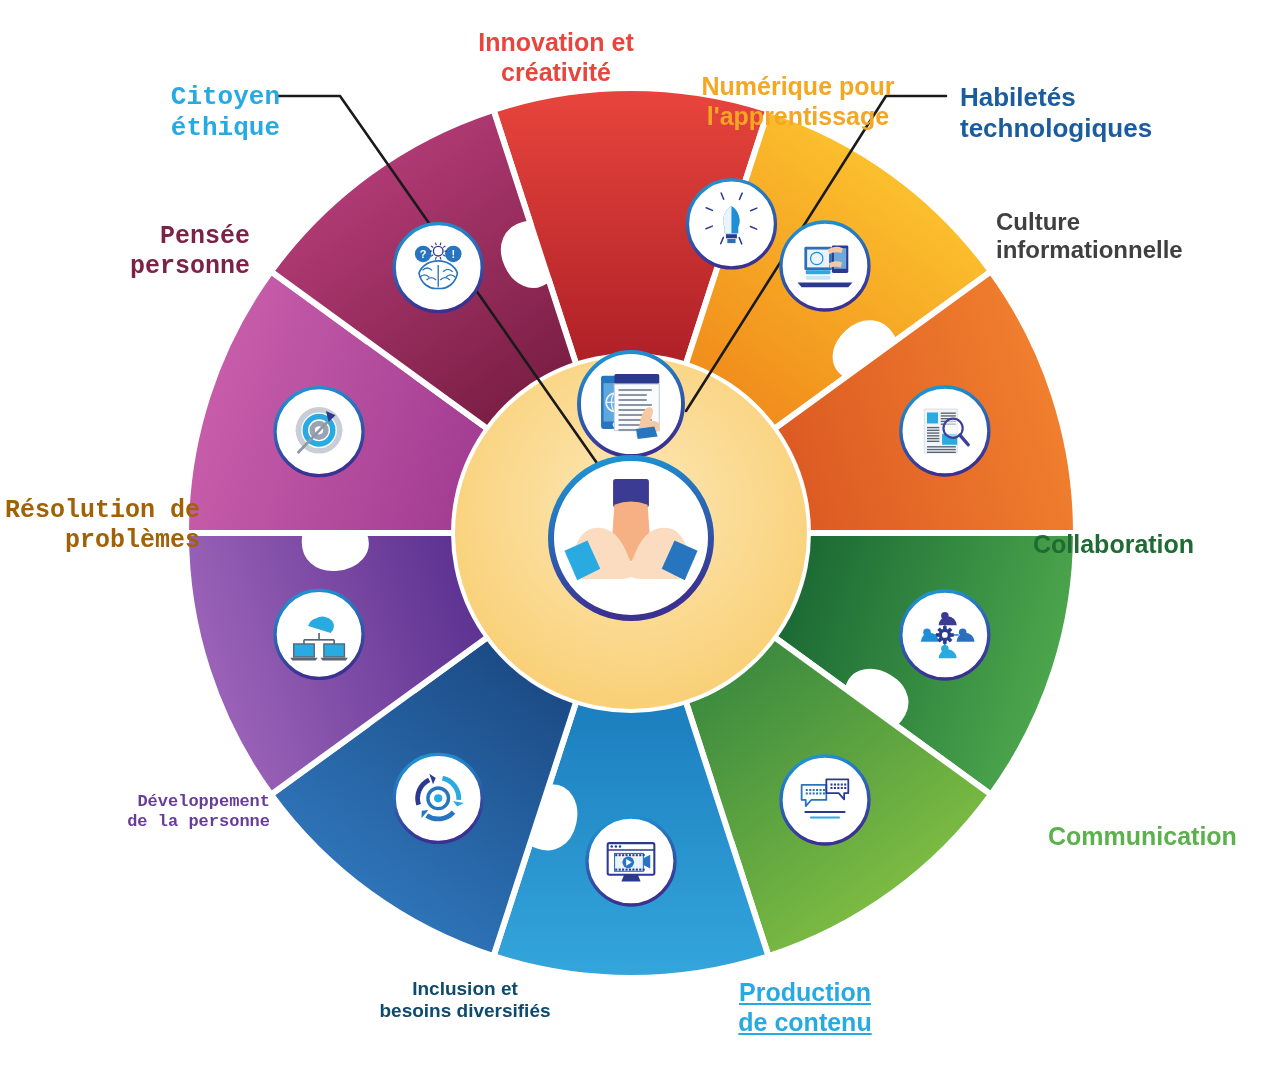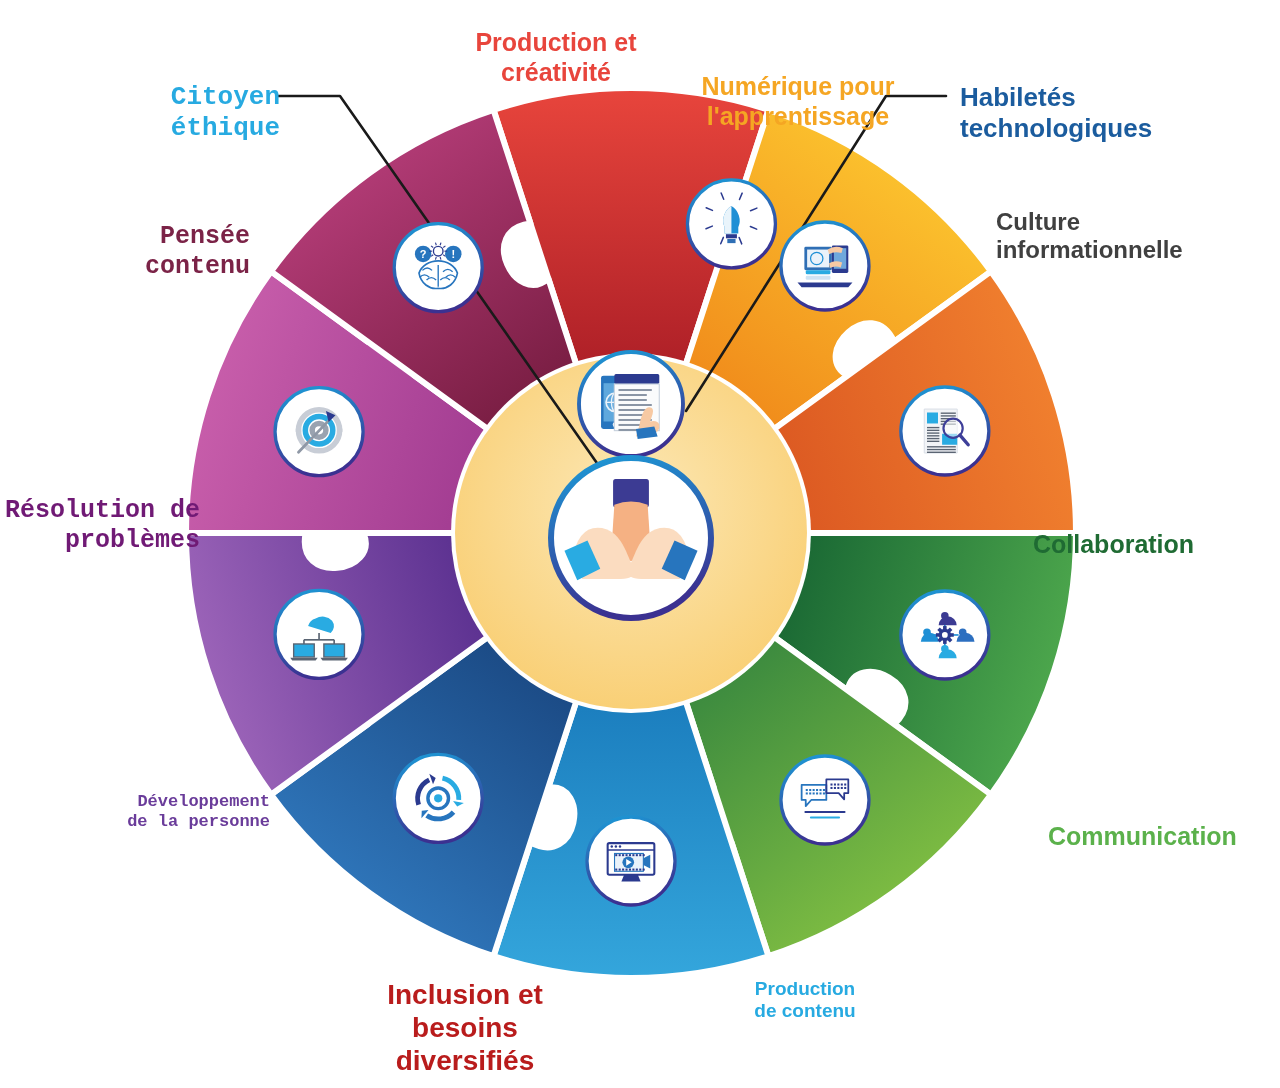--- a/index.html
+++ b/index.html
@@ -317,37 +317,37 @@
           <rect x="636.632" y="540.56" width="6.656000000000001" height="20.48" rx="3.3280000000000003" fill="#F5B183"></rect>
           <path d="M 572.12 561.04 q 5.12 -33.28 25.6 -33.28 q 17.92 0 28.16 23.04 l 7.68 17.92 q 2.56 10.24 -12.8 10.24 l -38.4 0 Z" fill="#FBDCC0"></path>
           <path d="M 564.44 550.8 l 23.04 -10.24 l 12.8 28.16 l -23.04 11.52 Z" fill="#29ABE2"></path>
           <path d="M 689.88 561.04 q -5.12 -33.28 -25.6 -33.28 q -17.92 0 -28.16 23.04 l -7.68 17.92 q -2.56 10.24 12.8 10.24 l 38.4 0 Z" fill="#FBDCC0"></path>
           <path d="M 697.56 550.8 l -23.04 -10.24 l -12.8 28.16 l 23.04 11.52 Z" fill="#2775BE"></path>
         </g>
       </g>
   </svg>
 
   <div id="labels">
-      <div class="lbl c" style="color: rgb(232, 69, 60); left: 456px; top: 28px; width: 200px; font-size: 25px;">Production et
+      <div class="lbl c" style="color: rgb(232, 69, 60); left: 456px; top: 28px; width: 200px; font-size: 25px;">Innovation et
 créativité</div>
       <div class="lbl c" style="color: rgb(245, 166, 35); left: 688px; top: 28px; width: 220px; font-size: 25px; margin-top: 44px;">Numérique pour
 l'apprentissage</div>
       <div class="lbl l" style="color: #404040; left: 996px; top: 208px; width: 220px; font-size: 24px;">Culture
 informationnelle</div>
       <div class="lbl l" style="color: rgb(31, 107, 51); left: 1010px; top: 530px; width: 250px; font-size: 25px; margin-left: 23px;">Collaboration</div>
       <div class="lbl l" style="color: rgb(91, 177, 75); left: 1048px; top: 822px; width: 250px; font-size: 25px;">Communication</div>
-      <div class="lbl c" style="color: rgb(39, 170, 225); left: 690px; top: 978px; width: 230px; font-size: 19px;">Production
+      <div class="lbl c" style="color: rgb(39, 170, 225); left: 690px; top: 978px; width: 230px; font-size: 25px; text-decoration: underline;">Production
 de contenu</div>
-      <div class="lbl c" style="color: #b91c1c; left: 345px; top: 978px; width: 240px; font-size: 28px;">Inclusion et
+      <div class="lbl c" style="color: #0c4a6e; left: 345px; top: 978px; width: 240px; font-size: 19px;">Inclusion et
 besoins diversifiés</div>
       <div class="lbl r" style="color: rgb(106, 60, 154); left: 30px; top: 792px; width: 240px; font-size: 17px;">Développement
 de la personne</div>
-      <div class="lbl r" style="color: #701a75; left: 0px; top: 496px; width: 200px; font-size: 25px;">Résolution de
+      <div class="lbl r" style="color: #a16207; left: 0px; top: 496px; width: 200px; font-size: 25px;">Résolution de
 problèmes</div>
       <div class="lbl r" style="color: rgb(123, 35, 71); left: 40px; top: 222px; width: 210px; font-size: 25px;">Pensée
-contenu</div>
+personne</div>
       <div class="lbl r" style="color: rgb(39, 170, 225); left: 40px; top: 82px; width: 240px; font-size: 26px;">Citoyen
 éthique</div>
       <div class="lbl l" style="color: rgb(27, 92, 158); left: 960px; top: 82px; width: 240px; font-size: 26px;">Habiletés
 technologiques</div>
     </div>
 
 </div>
 
 </body></html>

